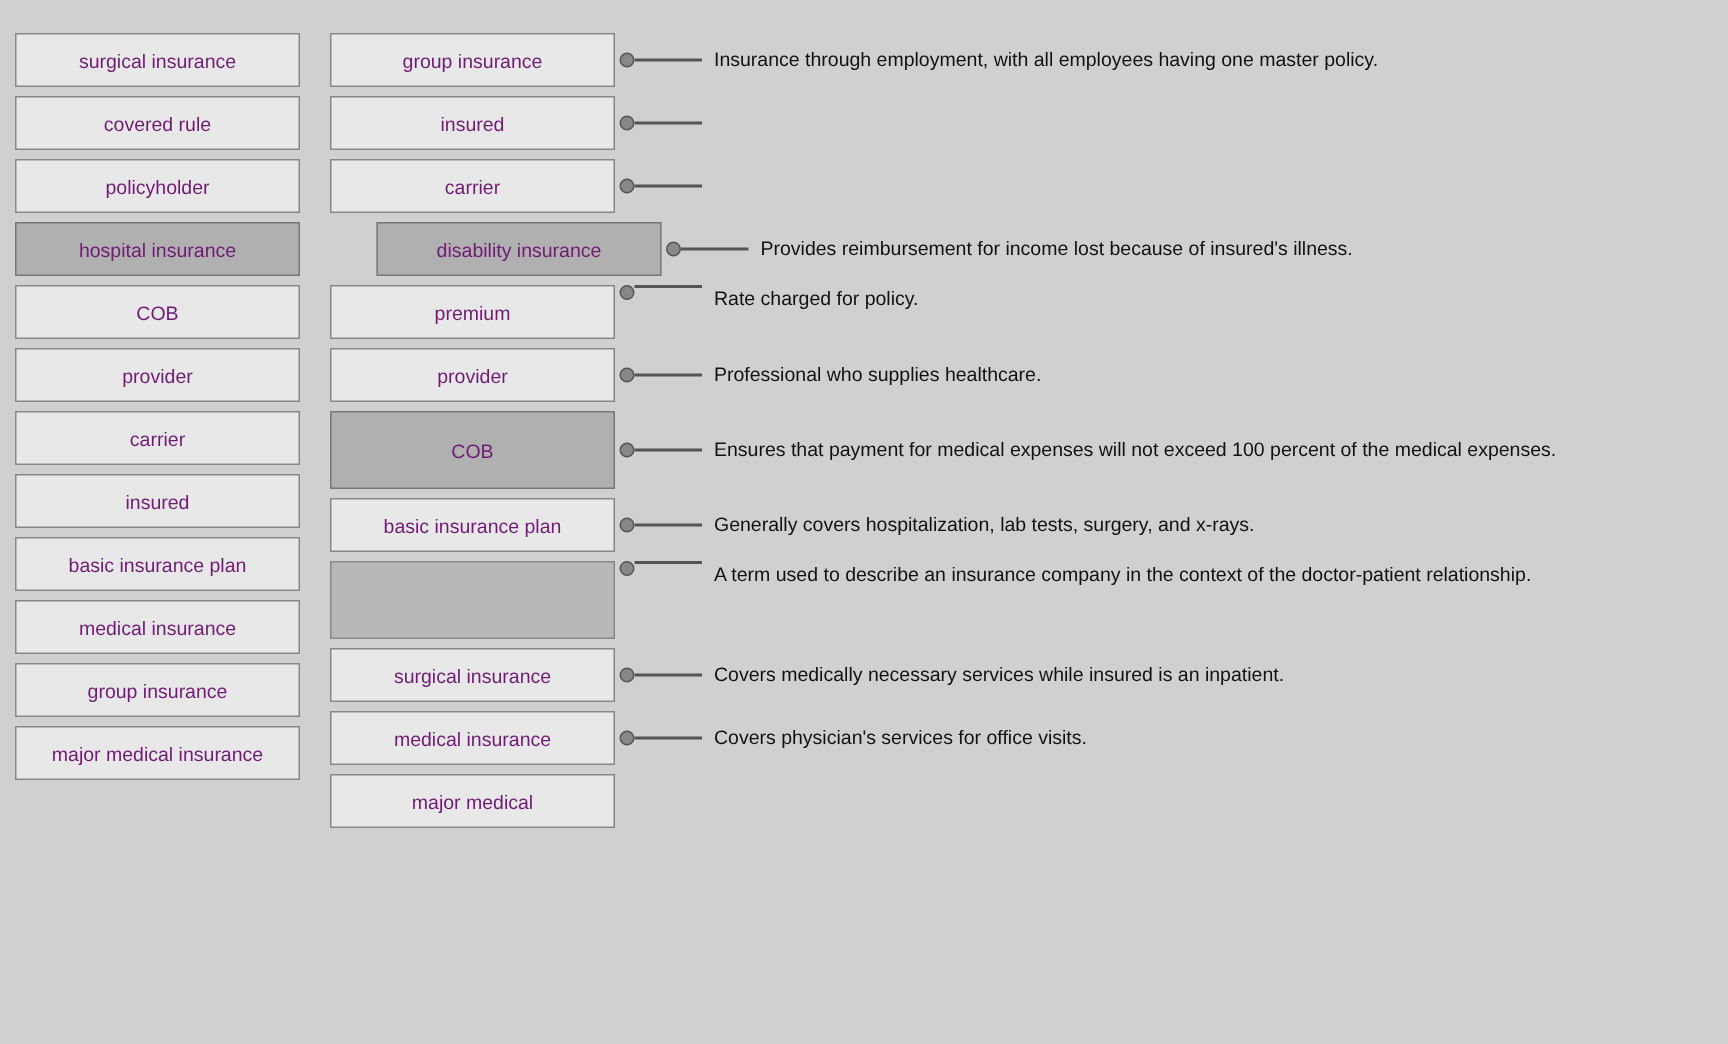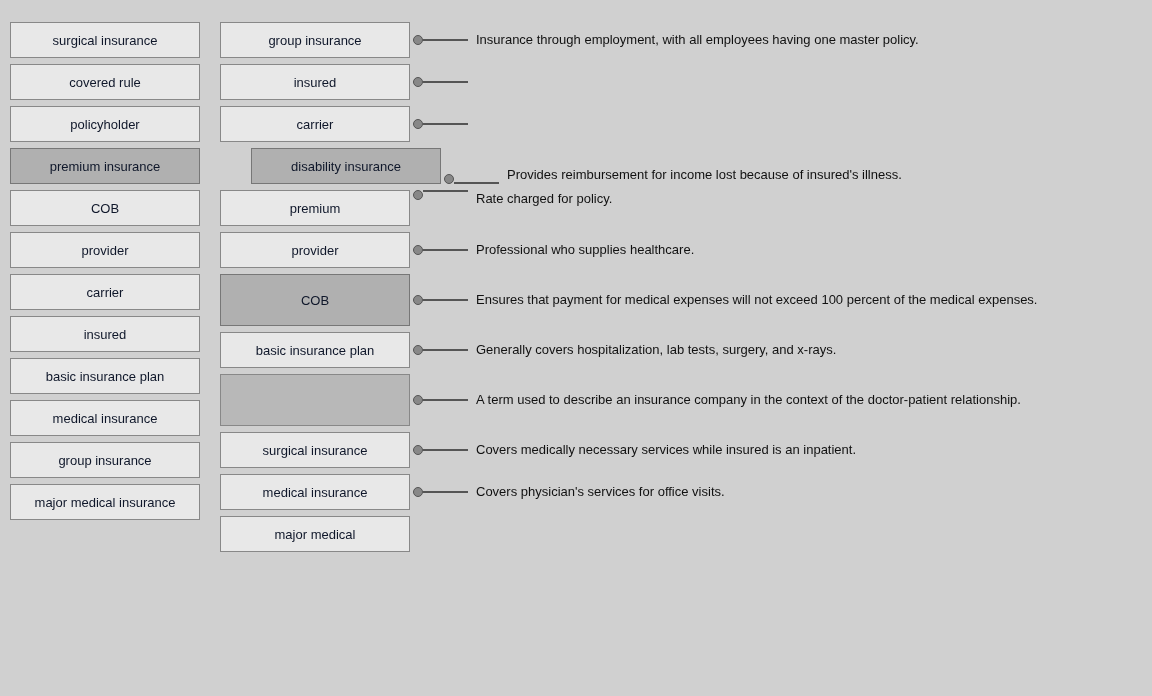--- a/index.html
+++ b/index.html
@@ -28,21 +28,21 @@
       gap: 6px;
       width: 190px;
       flex-shrink: 0;
     }
     .term-box {
       border: 1.5px solid #888;
       background: #e8e8e8;
       padding: 6px 10px;
       text-align: center;
       font-size: 13px;
-      color: #0f172a;
+      color: #701a75;
       min-height: 36px;
       display: flex;
       align-items: center;
       justify-content: center;
     }
     .term-box.dark {
       background: #b0b0b0;
       border-color: #777;
     }
     .dot {
@@ -71,21 +71,21 @@
 
 <div class="title"></div>
 
 <div class="columns-wrapper">
 
   <div class="col1">
 
   <div class="term-box">surgical insurance</div>
       <div class="term-box">covered rule</div>
       <div class="term-box">policyholder</div>
-      <div class="term-box dark">premium insurance</div>
+      <div class="term-box dark">hospital insurance</div>
       <div class="term-box">COB</div>
       <div class="term-box">provider</div>
       <div class="term-box">carrier</div>
       <div class="term-box">insured</div>
       <div class="term-box">basic insurance plan</div>
       <div class="term-box">medical insurance</div>
       <div class="term-box">group insurance</div>
       <div class="term-box">major medical insurance</div>
     </div>
 
@@ -100,21 +100,21 @@
       <div style="display: flex; align-items: center; margin-bottom: 6px; min-height: 36px;">
         <div class="term-box" style="width: 190px; flex-shrink: 0; min-height: 36px;">insured</div>
         <span class="dot" style="margin-left: 3px;"></span>
         <span class="line" style="width: 45px;"></span>
       </div>
       <div style="display: flex; align-items: center; margin-bottom: 6px; min-height: 36px;">
         <div class="term-box" style="width: 190px; flex-shrink: 0; min-height: 36px;">carrier</div>
         <span class="dot" style="margin-left: 3px;"></span>
         <span class="line" style="width: 45px;"></span>
       </div>
-      <div style="display: flex; align-items: flex-end; margin-bottom: 6px; min-height: 36px; padding-left: 31px;">
+      <div style="display: flex; align-items: center; margin-bottom: 6px; min-height: 36px; padding-left: 31px;">
         <div class="term-box dark" style="width: 190px; flex-shrink: 0; min-height: 36px;">disability insurance</div>
         <span class="dot" style="margin-left: 3px;"></span>
         <span class="line" style="width: 45px;"></span>
         <span class="definition-text">Provides reimbursement for income lost because of insured's illness.</span>
       </div>
       <div style="display: flex; align-items: flex-start; margin-bottom: 6px; min-height: 36px;">
         <div class="term-box" style="width: 190px; flex-shrink: 0; min-height: 36px;">premium</div>
         <span class="dot" style="margin-left: 3px;"></span>
         <span class="line" style="width: 45px;"></span>
         <span class="definition-text">Rate charged for policy.</span>
@@ -130,21 +130,21 @@
         <span class="dot" style="margin-left: 3px;"></span>
         <span class="line" style="width: 45px;"></span>
         <span class="definition-text">Ensures that payment for medical expenses will not exceed 100 percent of the medical expenses.</span>
       </div>
       <div style="display: flex; align-items: center; margin-bottom: 6px; min-height: 36px;">
         <div class="term-box" style="width: 190px; flex-shrink: 0; min-height: 36px;">basic insurance plan</div>
         <span class="dot" style="margin-left: 3px;"></span>
         <span class="line" style="width: 45px;"></span>
         <span class="definition-text">Generally covers hospitalization, lab tests, surgery, and x-rays.</span>
       </div>
-      <div style="display: flex; align-items: center; margin-bottom: 6px; min-height: 52px;">
+      <div style="display: flex; align-items: flex-start; margin-bottom: 6px; min-height: 52px;">
         <div style="border: 1.5px solid rgb(136, 136, 136); background: rgb(184, 184, 184); min-height: 52px; width: 190px; flex-shrink: 0;"></div>
         <span class="dot" style="margin-left: 3px;"></span>
         <span class="line" style="width: 45px;"></span>
         <span class="definition-text">A term used to describe an insurance company in the context of the doctor-patient relationship.</span>
       </div>
       <div style="display: flex; align-items: center; margin-bottom: 6px; min-height: 36px;">
         <div class="term-box" style="width: 190px; flex-shrink: 0; min-height: 36px;">surgical insurance</div>
         <span class="dot" style="margin-left: 3px;"></span>
         <span class="line" style="width: 45px;"></span>
         <span class="definition-text">Covers medically necessary services while insured is an inpatient.</span>

